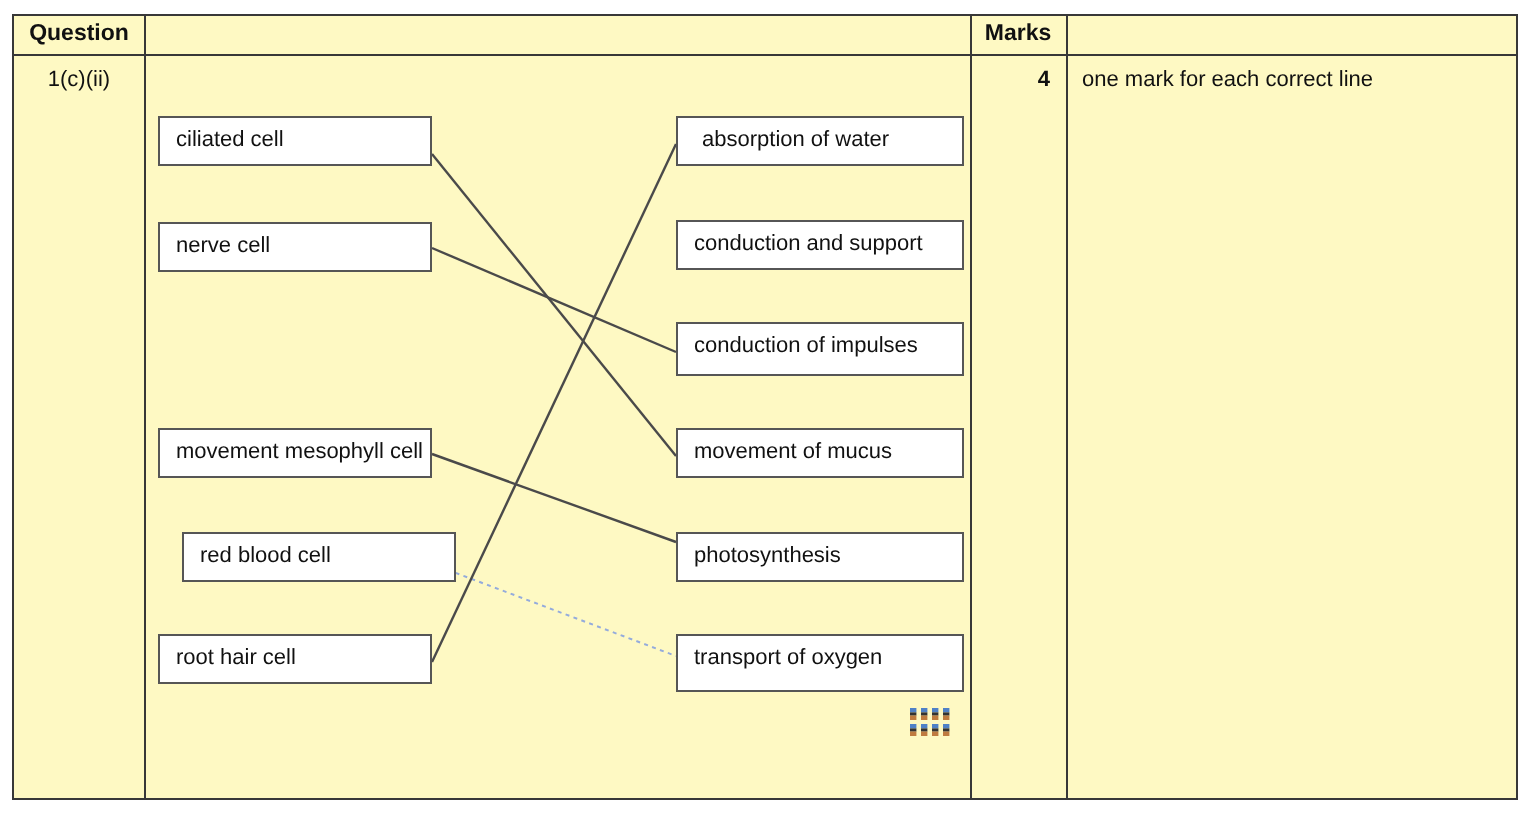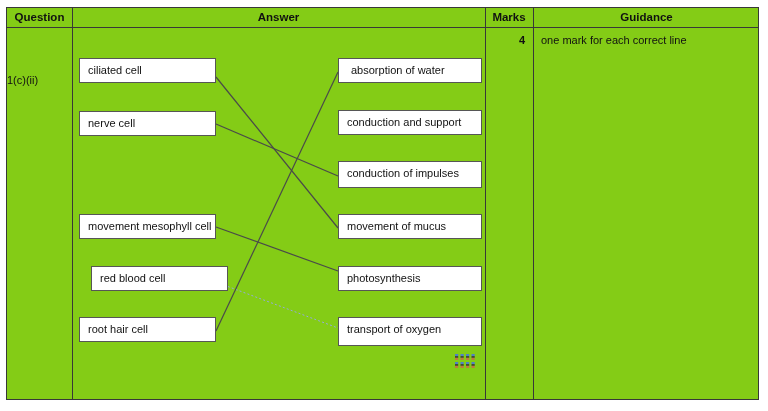--- a/index.html
+++ b/index.html
@@ -2,39 +2,39 @@
 <html><head>
 <meta charset="utf-8">
 <style>
   html,body{margin:0;padding:0;background:#ffffff;}
   .page{
     position:relative;width:768px;height:411px;background:#ffffff;overflow:hidden;
     font-family:"Liberation Sans","DejaVu Sans",sans-serif;color:#111111;
   }
   .frame{
     position:absolute;left:6px;top:7px;width:753px;height:393px;
-    border:1.5px solid #383838;box-sizing:border-box;background:#84cc16;
+    border:1.5px solid #383838;box-sizing:border-box;background:#fef9c3;
   }
   .vline{position:absolute;top:0;bottom:0;width:1.4px;background:#383838;}
   .v-question{left:65px;}
   .v-marks{left:478px;}
   .v-guidance{left:526px;}
   .hline{position:absolute;left:0;right:0;height:1.4px;background:#383838;}
   .header-sep{top:18.5px;}
   .th{
     position:absolute;top:0;height:18.5px;line-height:18.5px;
     text-align:center;font-weight:bold;font-size:11.5px;white-space:nowrap;
   }
   .th-question{left:0;width:65px;}
   .th-answer{left:65px;width:413px;}
   .th-marks{left:478px;width:48px;}
   .th-guidance{left:526px;width:227px;}
   .question-cell{
     position:absolute;left:0;top:26px;width:65px;
-    text-align:left;font-size:11px;margin-top:40px;
+    text-align:center;font-size:11px;
   }
   .marks-cell{
     position:absolute;left:478px;top:26px;width:40px;
     text-align:right;font-size:11px;font-weight:bold;
   }
   .guidance-cell{
     position:absolute;left:534px;top:26px;width:215px;
     text-align:left;font-size:11px;line-height:13px;
   }
   .diagram{position:absolute;left:0;top:0;width:100%;height:100%;}
@@ -51,23 +51,21 @@
 
 <div class="page">
   <div class="frame">
 
     <div class="hline header-sep"></div>
     <div class="vline v-question"></div>
     <div class="vline v-marks"></div>
     <div class="vline v-guidance"></div>
 
     <div class="th th-question">Question</div>
-    <div class="th th-answer">Answer</div>
     <div class="th th-marks">Marks</div>
-    <div class="th th-guidance">Guidance</div>
 
     <div class="question-cell">1(c)(ii)</div>
     <div class="marks-cell">4</div>
     <div class="guidance-cell">one mark for each correct line</div>
 
     <div class="diagram">
       <svg id="lines-svg" width="753" height="393">
           <line x1="209" y1="69" x2="331" y2="220" stroke="#4a4a4a" stroke-width="1.2"></line>
           <line x1="209" y1="116" x2="331" y2="168" stroke="#4a4a4a" stroke-width="1.2"></line>
           <line x1="209" y1="219" x2="331" y2="263" stroke="#4a4a4a" stroke-width="1.2"></line>

